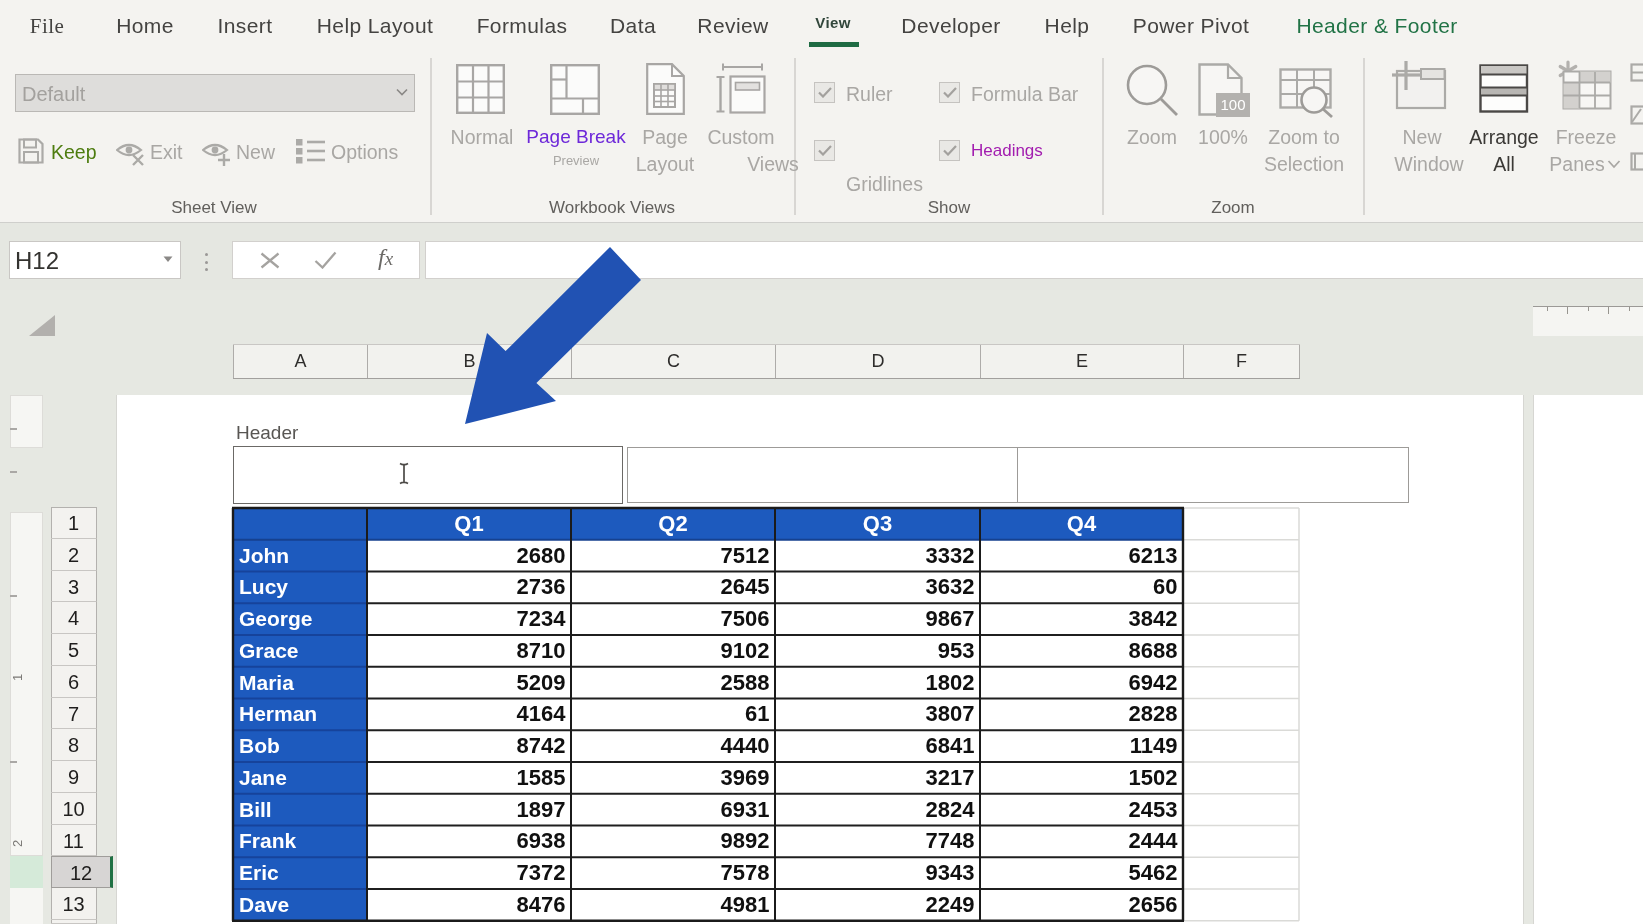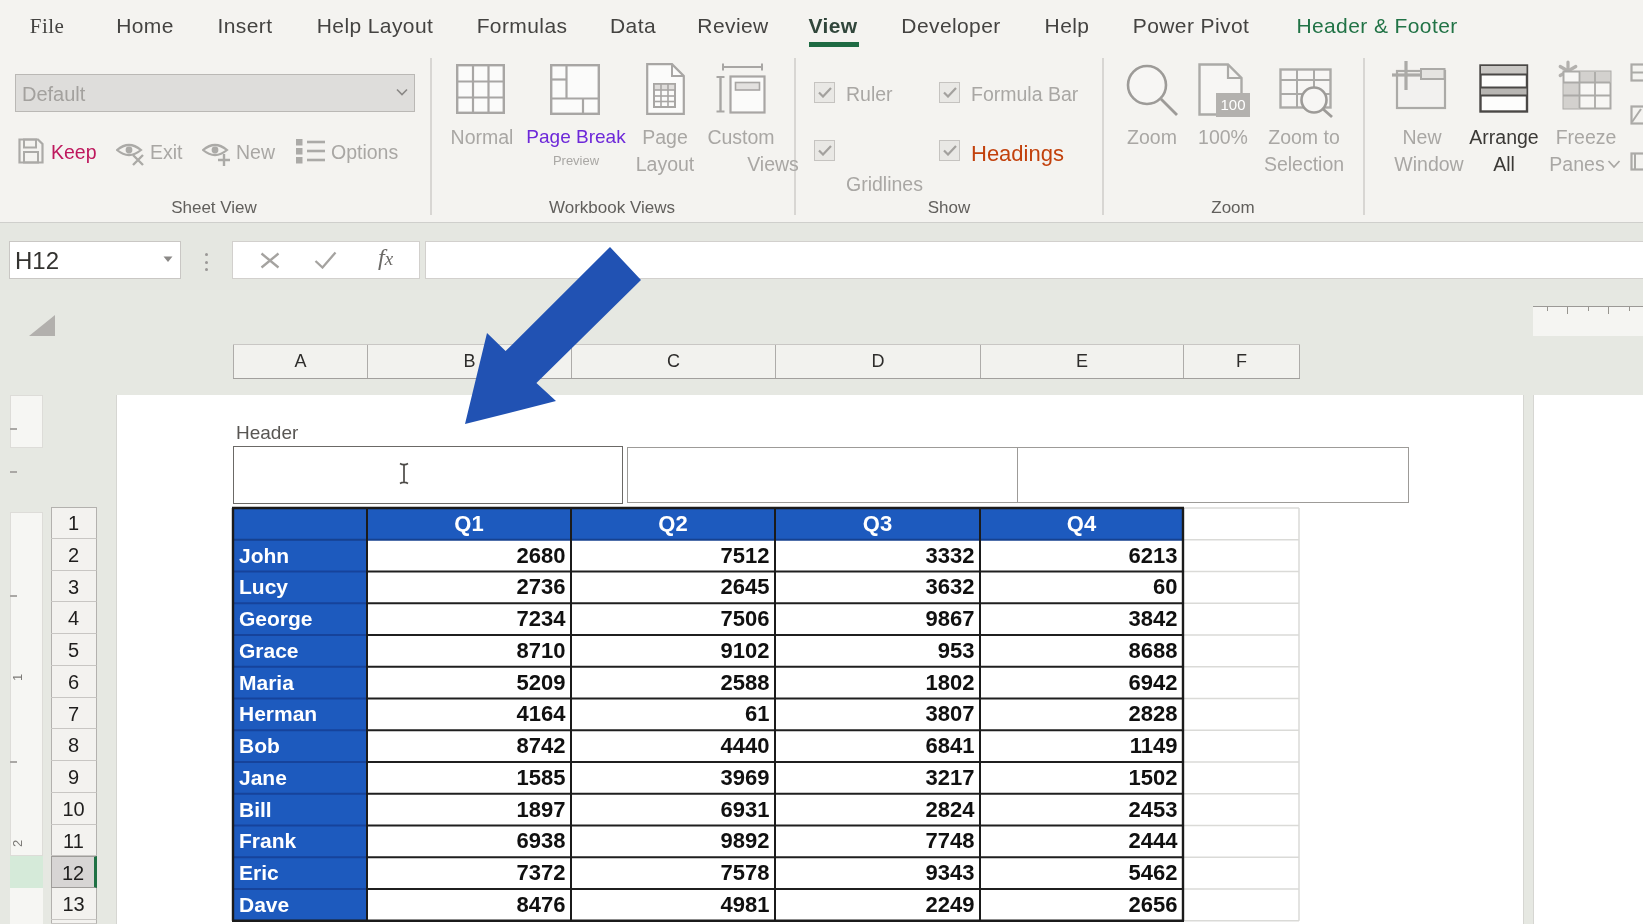--- a/index.html
+++ b/index.html
@@ -8,21 +8,21 @@
 <body>
 <div class="app">
 
 <span style="position:absolute;left:47px;top:14px;transform:translateX(-50%);font-size:21px;letter-spacing:0.4px;color:#444341;font-weight:normal;white-space:nowrap;font-family:Liberation Serif, serif;">File</span>
 <span style="position:absolute;left:145px;top:14px;transform:translateX(-50%);font-size:21px;letter-spacing:0.4px;color:#444341;font-weight:normal;white-space:nowrap;">Home</span>
 <span style="position:absolute;left:245px;top:14px;transform:translateX(-50%);font-size:21px;letter-spacing:0.4px;color:#444341;font-weight:normal;white-space:nowrap;">Insert</span>
 <span style="position:absolute;left:375px;top:14px;transform:translateX(-50%);font-size:21px;letter-spacing:0.4px;color:#444341;font-weight:normal;white-space:nowrap;">Help Layout</span>
 <span style="position:absolute;left:522px;top:14px;transform:translateX(-50%);font-size:21px;letter-spacing:0.4px;color:#444341;font-weight:normal;white-space:nowrap;">Formulas</span>
 <span style="position:absolute;left:633px;top:14px;transform:translateX(-50%);font-size:21px;letter-spacing:0.4px;color:#444341;font-weight:normal;white-space:nowrap;">Data</span>
 <span style="position:absolute;left:733px;top:14px;transform:translateX(-50%);font-size:21px;letter-spacing:0.4px;color:#444341;font-weight:normal;white-space:nowrap;">Review</span>
-<span style="position:absolute;left:833px;top:14px;transform:translateX(-50%);font-size:21px;letter-spacing:0.4px;color:#31463b;font-weight:bold;white-space:nowrap;">View</span>
+<span style="position:absolute;left:833px;top:14px;transform:translateX(-50%);font-size:15px;letter-spacing:0.4px;color:#31463b;font-weight:bold;white-space:nowrap;">View</span>
 <span style="position:absolute;left:951px;top:14px;transform:translateX(-50%);font-size:21px;letter-spacing:0.4px;color:#444341;font-weight:normal;white-space:nowrap;">Developer</span>
 <span style="position:absolute;left:1067px;top:14px;transform:translateX(-50%);font-size:21px;letter-spacing:0.4px;color:#444341;font-weight:normal;white-space:nowrap;">Help</span>
 <span style="position:absolute;left:1191px;top:14px;transform:translateX(-50%);font-size:21px;letter-spacing:0.4px;color:#444341;font-weight:normal;white-space:nowrap;">Power Pivot</span>
 <span style="position:absolute;left:1377px;top:14px;transform:translateX(-50%);font-size:21px;letter-spacing:0.4px;color:#217346;font-weight:normal;white-space:nowrap;">Header &amp; Footer</span>
 <div style="position:absolute;left:809px;top:42px;width:50px;height:4.5px;background:#1e6b43;"></div>
 
 <div style="position:absolute;left:430px;top:58px;width:1.5px;height:157px;background:#d8d6d3;"></div>
 <div style="position:absolute;left:794px;top:58px;width:1.5px;height:157px;background:#d8d6d3;"></div>
 <div style="position:absolute;left:1102px;top:58px;width:1.5px;height:157px;background:#d8d6d3;"></div>
 <div style="position:absolute;left:1363px;top:58px;width:1.5px;height:157px;background:#d8d6d3;"></div>
@@ -47,21 +47,21 @@
       <path d="M22 13 V25 M16 19 H28" stroke="#abaaa7" stroke-width="2.4" fill="none"></path>
     </svg>
     <svg style="position:absolute;left:295px;top:138px;" width="31" height="27" viewBox="0 0 31 27">
       <rect x="1" y="1" width="6.5" height="6.5" fill="#abaaa7"></rect>
       <line x1="12" y1="4" x2="30" y2="4" stroke="#abaaa7" stroke-width="2.6"></line>
       <rect x="1" y="10" width="6.5" height="6.5" fill="#abaaa7"></rect>
       <line x1="12" y1="13" x2="30" y2="13" stroke="#abaaa7" stroke-width="2.6"></line>
       <rect x="1" y="19" width="6.5" height="6.5" fill="#abaaa7"></rect>
       <line x1="12" y1="22" x2="30" y2="22" stroke="#abaaa7" stroke-width="2.6"></line>
     </svg>
-<span style="position:absolute;left:51px;top:141px;font-size:19.5px;color:#be185d;text-align:right;">Keep</span>
+<span style="position:absolute;left:51px;top:141px;font-size:19.5px;color:#4d7c0f;text-align:right;">Keep</span>
 <span style="position:absolute;left:150px;top:141px;font-size:19.5px;color:#a9a7a4;">Exit</span>
 <span style="position:absolute;left:236px;top:141px;font-size:19.5px;color:#a9a7a4;">New</span>
 <span style="position:absolute;left:331px;top:141px;font-size:19.5px;color:#a9a7a4;">Options</span>
 <span style="position:absolute;left:214px;top:198px;transform:translateX(-50%);font-size:17px;color:#615f5c;white-space:nowrap;">Sheet View</span>
 <svg style="position:absolute;left:456px;top:64px;" width="49" height="50" viewBox="0 0 49 50">
       <rect x="1.2" y="1.2" width="46.6" height="47.6" fill="#fbfbfa" stroke="#a8a6a4" stroke-width="2.4"></rect>
       <line x1="1" y1="17.5" x2="48" y2="17.5" stroke="#a8a6a4" stroke-width="2.2"></line>
       <line x1="1" y1="33.5" x2="48" y2="33.5" stroke="#a8a6a4" stroke-width="2.2"></line>
       <line x1="17" y1="2" x2="17" y2="48" stroke="#a8a6a4" stroke-width="2.2"></line>
       <line x1="32.5" y1="2" x2="32.5" y2="48" stroke="#a8a6a4" stroke-width="2.2"></line>
@@ -113,21 +113,21 @@
     <svg style="position:absolute;left:943px;top:87px;" width="14" height="11" viewBox="0 0 14 11">
       <path d="M1 5.5 L5 9.5 L13 1" fill="none" stroke="#a3a19e" stroke-width="2.2"></path>
     </svg>
     <div style="position:absolute;left:939px;top:140px;width:21px;height:21px;background:#e9e8e5;border:1.5px solid #c5c3c0;box-sizing:border-box;"></div>
     <svg style="position:absolute;left:943px;top:145px;" width="14" height="11" viewBox="0 0 14 11">
       <path d="M1 5.5 L5 9.5 L13 1" fill="none" stroke="#a3a19e" stroke-width="2.2"></path>
     </svg>
 <span style="position:absolute;left:846px;top:83px;font-size:19.5px;color:#a9a7a4;">Ruler</span>
 <span style="position:absolute;left:846px;top:141px;font-size:19.5px;color:#a9a7a4;margin-top:32px;">Gridlines</span>
 <span style="position:absolute;left:971px;top:83px;font-size:19.5px;color:#a9a7a4;">Formula Bar</span>
-<span style="position:absolute;left:971px;top:141px;font-size:22px;color:#c2410c;">Headings</span>
+<span style="position:absolute;left:971px;top:141px;font-size:17px;color:#a21caf;">Headings</span>
 <span style="position:absolute;left:949px;top:198px;transform:translateX(-50%);font-size:17px;color:#615f5c;white-space:nowrap;">Show</span>
 <svg style="position:absolute;left:1125px;top:63px;" width="56" height="54" viewBox="0 0 56 54">
       <circle cx="22" cy="22" r="19" fill="#f7f6f4" stroke="#9d9b98" stroke-width="2.6"></circle>
       <line x1="36" y1="36" x2="52" y2="52" stroke="#9d9b98" stroke-width="2.8"></line>
     </svg>
     <svg style="position:absolute;left:1198px;top:63px;" width="54" height="55" viewBox="0 0 54 55">
       <path d="M1.5 1.5 H30 L43.5 15 V51.5 H1.5 Z" fill="#f7f6f4" stroke="#abaaa7" stroke-width="2.4"></path>
       <path d="M30 1.5 V15 H43.5" fill="none" stroke="#abaaa7" stroke-width="2.2"></path>
       <rect x="18" y="30" width="34" height="24" fill="#b3b1ae"></rect>
       <text x="35" y="47" text-anchor="middle" font-family="Liberation Sans, sans-serif" font-size="15" fill="#ffffff">100</text>
@@ -257,21 +257,21 @@
 <div style="position:absolute;left:51px;top:538.75px;width:46px;height:31.75px;box-sizing:border-box;border-bottom:1px solid #c8c6c3;border-right:1px solid #b3b1ae;text-align:center;font-size:20px;color:#1f1e1d;line-height:32px;">2</div>
 <div style="position:absolute;left:51px;top:570.50px;width:46px;height:31.75px;box-sizing:border-box;border-bottom:1px solid #c8c6c3;border-right:1px solid #b3b1ae;text-align:center;font-size:20px;color:#1f1e1d;line-height:32px;">3</div>
 <div style="position:absolute;left:51px;top:602.25px;width:46px;height:31.75px;box-sizing:border-box;border-bottom:1px solid #c8c6c3;border-right:1px solid #b3b1ae;text-align:center;font-size:20px;color:#1f1e1d;line-height:32px;">4</div>
 <div style="position:absolute;left:51px;top:634.00px;width:46px;height:31.75px;box-sizing:border-box;border-bottom:1px solid #c8c6c3;border-right:1px solid #b3b1ae;text-align:center;font-size:20px;color:#1f1e1d;line-height:32px;">5</div>
 <div style="position:absolute;left:51px;top:665.75px;width:46px;height:31.75px;box-sizing:border-box;border-bottom:1px solid #c8c6c3;border-right:1px solid #b3b1ae;text-align:center;font-size:20px;color:#1f1e1d;line-height:32px;">6</div>
 <div style="position:absolute;left:51px;top:697.50px;width:46px;height:31.75px;box-sizing:border-box;border-bottom:1px solid #c8c6c3;border-right:1px solid #b3b1ae;text-align:center;font-size:20px;color:#1f1e1d;line-height:32px;">7</div>
 <div style="position:absolute;left:51px;top:729.25px;width:46px;height:31.75px;box-sizing:border-box;border-bottom:1px solid #c8c6c3;border-right:1px solid #b3b1ae;text-align:center;font-size:20px;color:#1f1e1d;line-height:32px;">8</div>
 <div style="position:absolute;left:51px;top:761.00px;width:46px;height:31.75px;box-sizing:border-box;border-bottom:1px solid #c8c6c3;border-right:1px solid #b3b1ae;text-align:center;font-size:20px;color:#1f1e1d;line-height:32px;">9</div>
 <div style="position:absolute;left:51px;top:792.75px;width:46px;height:31.75px;box-sizing:border-box;border-bottom:1px solid #c8c6c3;border-right:1px solid #b3b1ae;text-align:center;font-size:20px;color:#1f1e1d;line-height:32px;">10</div>
 <div style="position:absolute;left:51px;top:824.50px;width:46px;height:31.75px;box-sizing:border-box;border-bottom:1px solid #c8c6c3;border-right:1px solid #b3b1ae;text-align:center;font-size:20px;color:#1f1e1d;line-height:32px;">11</div>
-<div style="position:absolute;left:51px;top:856.25px;width:46px;height:31.75px;box-sizing:border-box;background:#d7d5d4;border:1px solid #9f9d9a;border-right:3px solid #1f7144;text-align:center;font-size:20px;color:#1f1e1d;line-height:32px;">12</div>
+<div style="position:absolute;left:51px;top:856.25px;width:62px;height:31.75px;box-sizing:border-box;background:#d7d5d4;border:1px solid #9f9d9a;border-right:3px solid #1f7144;text-align:center;font-size:20px;color:#1f1e1d;line-height:32px;">12</div>
 <div style="position:absolute;left:51px;top:888.00px;width:46px;height:31.75px;box-sizing:border-box;border-bottom:1px solid #c8c6c3;border-right:1px solid #b3b1ae;text-align:center;font-size:20px;color:#1f1e1d;line-height:32px;">13</div>
 <div style="position:absolute;left:51px;top:919.75px;width:46px;height:4.25px;box-sizing:border-box;border-bottom:1px solid #c8c6c3;border-right:1px solid #b3b1ae;text-align:center;font-size:20px;color:#1f1e1d;line-height:4px;"></div>
 <svg width="1643" height="924" style="position:absolute;left:0;top:0;">
 <rect x="233" y="508.0" width="950" height="31.75" fill="#1d5abe"></rect>
 <rect x="233" y="508.0" width="134" height="412.75" fill="#1d5abe"></rect>
 <line x1="1184" y1="508.0" x2="1299" y2="508.0" stroke="#dadad7" stroke-width="1.5"></line>
 <line x1="1184" y1="539.75" x2="1299" y2="539.75" stroke="#dadad7" stroke-width="1.5"></line>
 <line x1="1184" y1="571.5" x2="1299" y2="571.5" stroke="#dadad7" stroke-width="1.5"></line>
 <line x1="1184" y1="603.25" x2="1299" y2="603.25" stroke="#dadad7" stroke-width="1.5"></line>
 <line x1="1184" y1="635.0" x2="1299" y2="635.0" stroke="#dadad7" stroke-width="1.5"></line>

